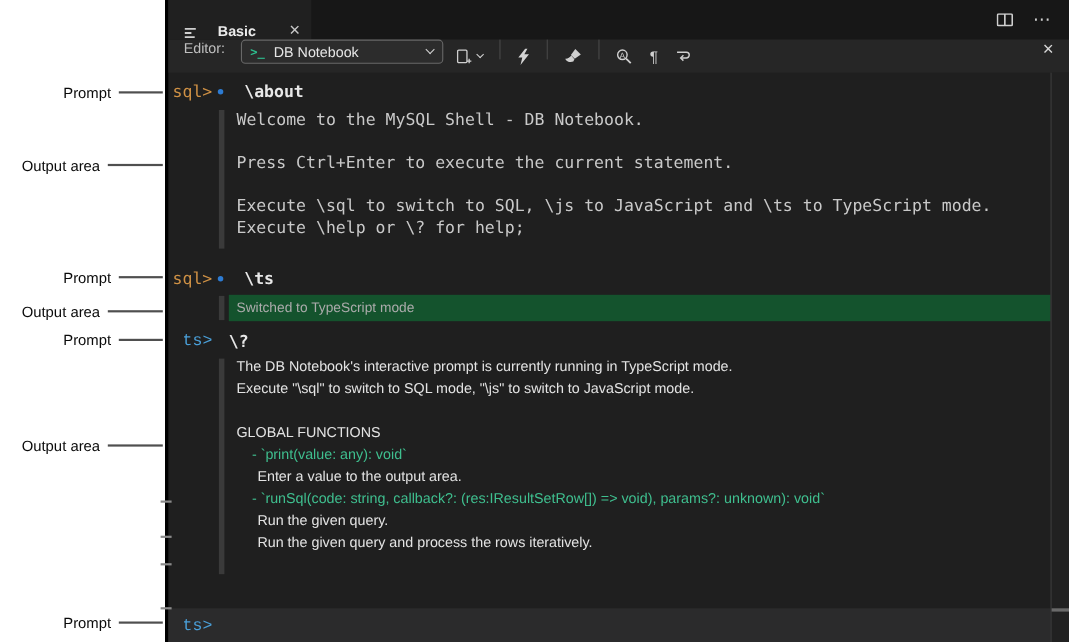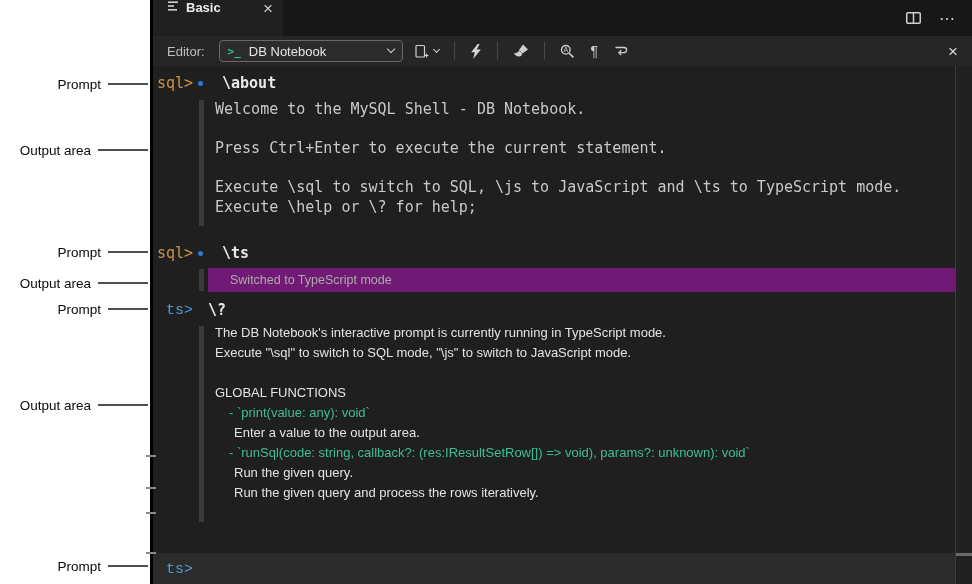--- a/index.html
+++ b/index.html
@@ -17,30 +17,30 @@
   .cl5{top:300px;} .cl6{top:396px;} .cl7{top:557px;}
 
   
   .editor { position:absolute; left:150px; top:0; width:822px; height:584px;
             background:#1f1f1f; border-left:3px solid #000; }
   .tick { position:absolute; left:-7px; width:10px; height:2px; background:#8a8a8a; z-index:5; }
 
   
   .tabbar { position:absolute; left:0; top:0; width:100%; height:36px; background:#171717;
             display:flex; align-items:center; }
-  .tab { width:130px; height:36px; background:#202020; display:flex; align-items:flex-start;
-         padding:0 10px 0 14px; gap:7px; }
+  .tab { width:130px; height:36px; background:#202020; display:flex; align-items:flex-end;
+         padding:0 10px 0 14px; gap:19px; }
   .tab-label { color:#eaeaea; font-size:13px; font-weight:bold; flex:1; }
   .xglyph { color:#c8c8c8; font-size:17px; line-height:1; cursor:pointer; }
   .tabbar-right { margin-left:auto; display:flex; align-items:center; gap:18px; padding-right:16px; }
   .ellipsis { color:#cfcfcf; font-size:16px; letter-spacing:1px; }
 
   
   .toolbar { position:absolute; left:0; top:36px; width:100%; height:30px; background:#262626;
-             display:flex; align-items:center; padding:0 14px; }
+             display:flex; padding:0 14px; }
   .editor-label { color:#bfbfbf; font-size:13px; }
   .dropdown { margin-left:14px; width:184px; height:22px; background:#2c2c2c;
               border:1px solid #686868; border-radius:4px; display:flex; align-items:center;
               padding:0 8px; gap:8px; cursor:pointer; }
   .term-glyph { color:#2dbd8e; font-family:"DejaVu Sans Mono", monospace; font-size:11px; font-weight:bold; }
   .dd-value { color:#e6e6e6; font-size:13px; flex:1; }
   .chev { width:6px; height:6px; border-right:1.4px solid #cfcfcf; border-bottom:1.4px solid #cfcfcf;
           transform:rotate(45deg); margin-top:-4px; }
   .tbtn { display:flex; align-items:center; justify-content:center; padding:3px 4px; cursor:pointer; }
   .sep { width:1px; height:18px; background:#484848; margin:0 11px; }
@@ -62,22 +62,22 @@
 
   .zone { position:absolute; left:0; width:805px; }
   .zone-bar { position:absolute; left:46px; width:5px; background:#3a3a3a; }
   .z1 { top:94px;  height:142px; }
   .z1 .zone-bar { top:6px; height:126px; }
   .z1-text { position:absolute; left:62px; top:6px; font-size:15px; line-height:19.5px; color:#c9c9c9; }
   .mline { height:19.5px; white-space:pre; }
 
   .ts-band-wrap { position:absolute; top:268px; left:0; width:805px; height:24px; }
   .ts-band-wrap .zone-bar { top:1px; height:22px; }
-  .ts-band { position:absolute; left:55px; right:0; top:0; height:24px; background:#701a75;
-             color:#ababab; font-size:12.5px; line-height:24px; padding-left:22px; }
+  .ts-band { position:absolute; left:55px; right:0; top:0; height:24px; background:#14532d;
+             color:#ababab; font-size:12.5px; line-height:24px; padding-left:7px; }
 
   .z2 { top:322px; height:224px; }
   .z2 .zone-bar { top:4px; height:196px; }
   .z2-text { position:absolute; left:62px; top:1px; font-size:13px; line-height:20px; color:#e3e3e3; }
   .sline { height:20px; white-space:pre; }
   .sig  { color:#3fbf8f; padding-left:14px; }
   .desc { padding-left:19px; }
 
   .bottom-row { position:absolute; top:553px; left:0; width:100%; height:31px; background:#2b2b2c;
                 display:flex; align-items:center; }

